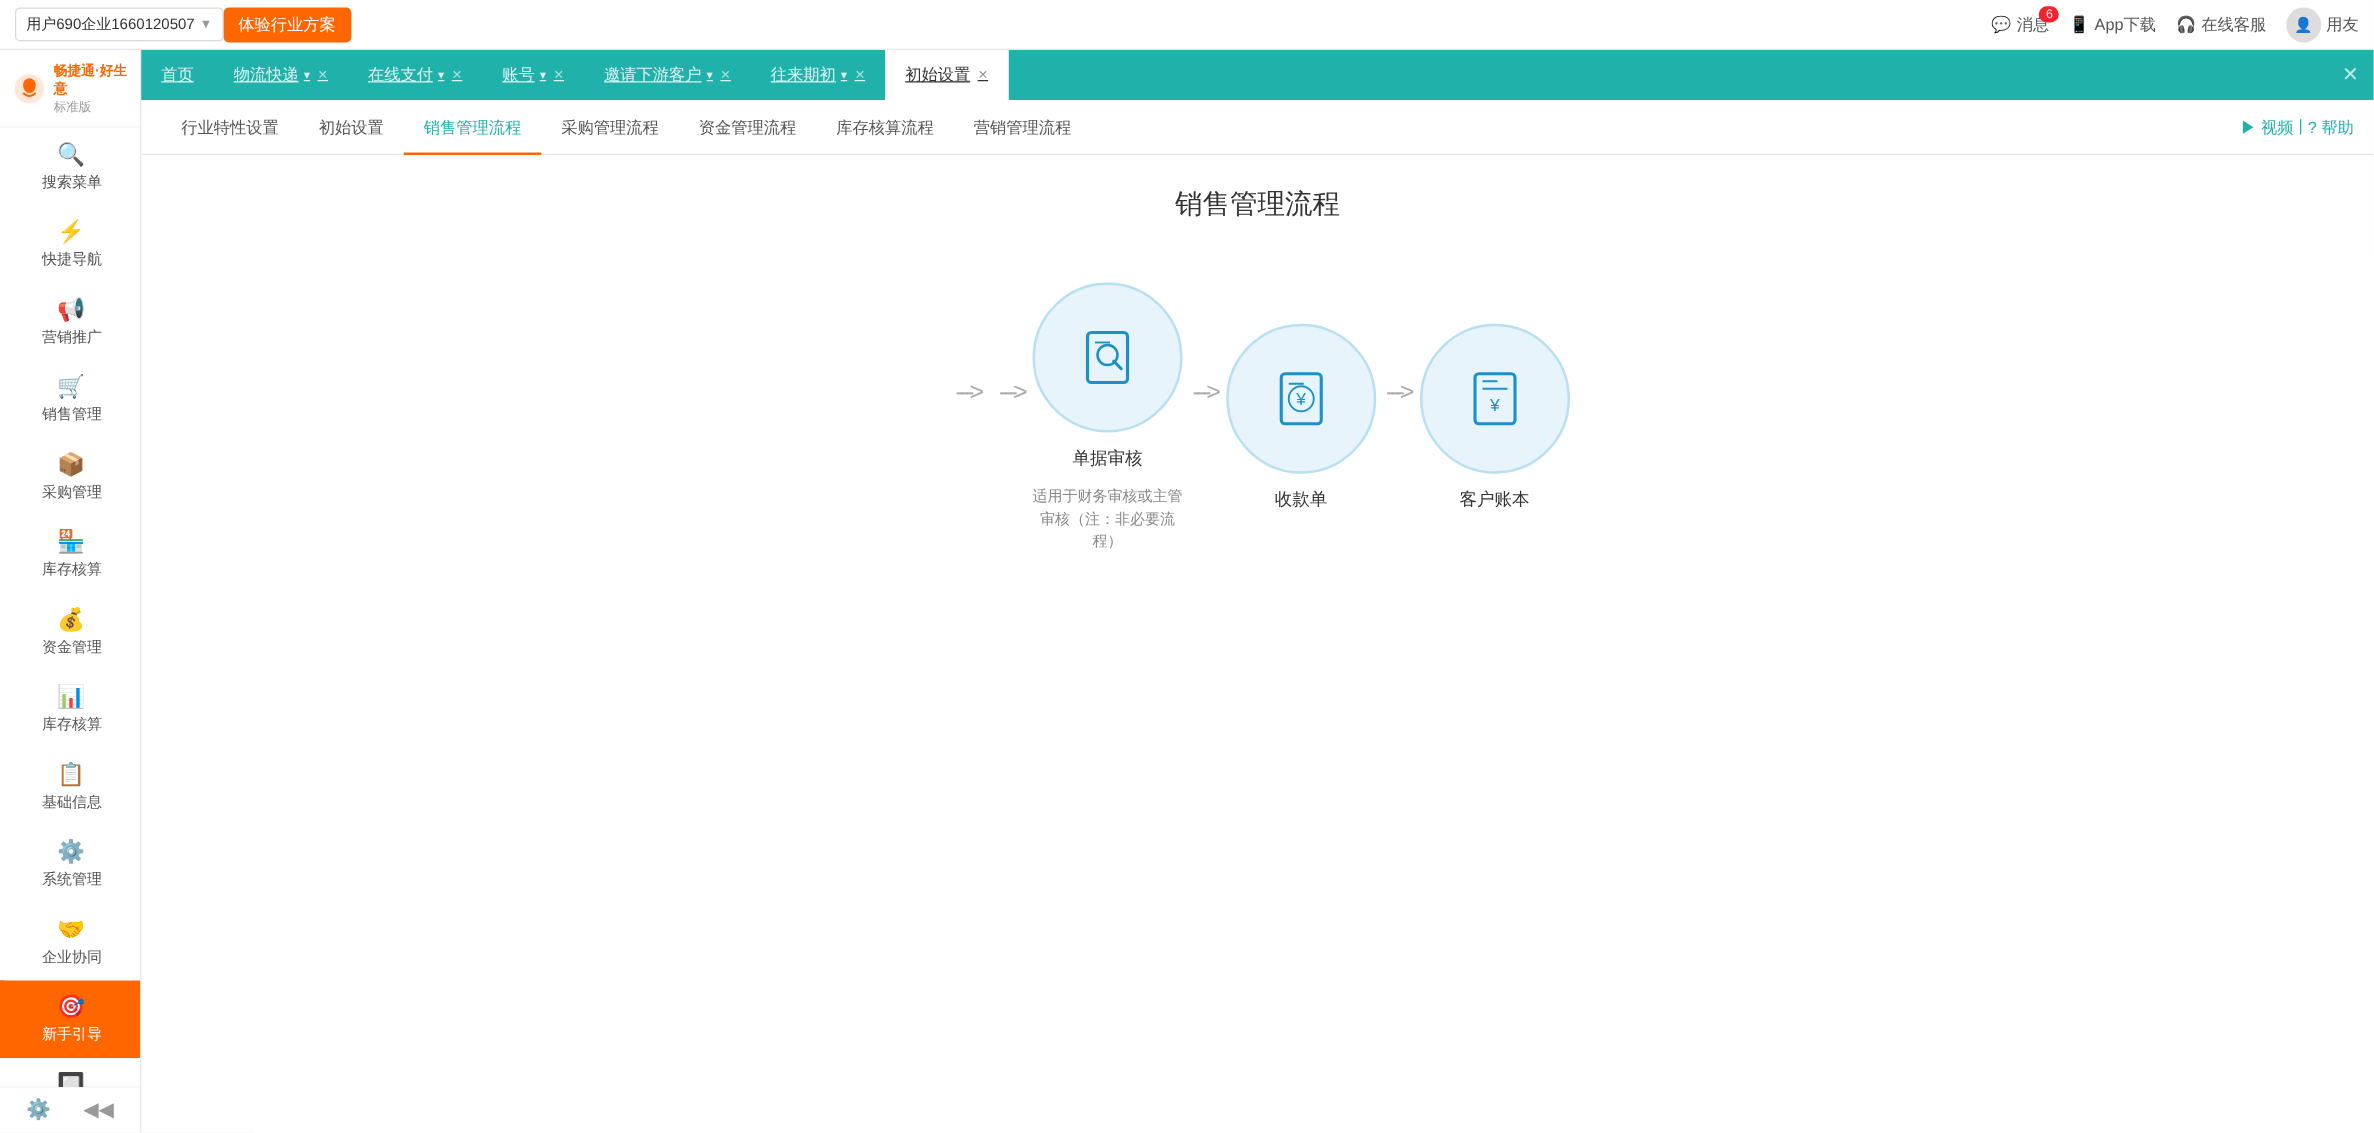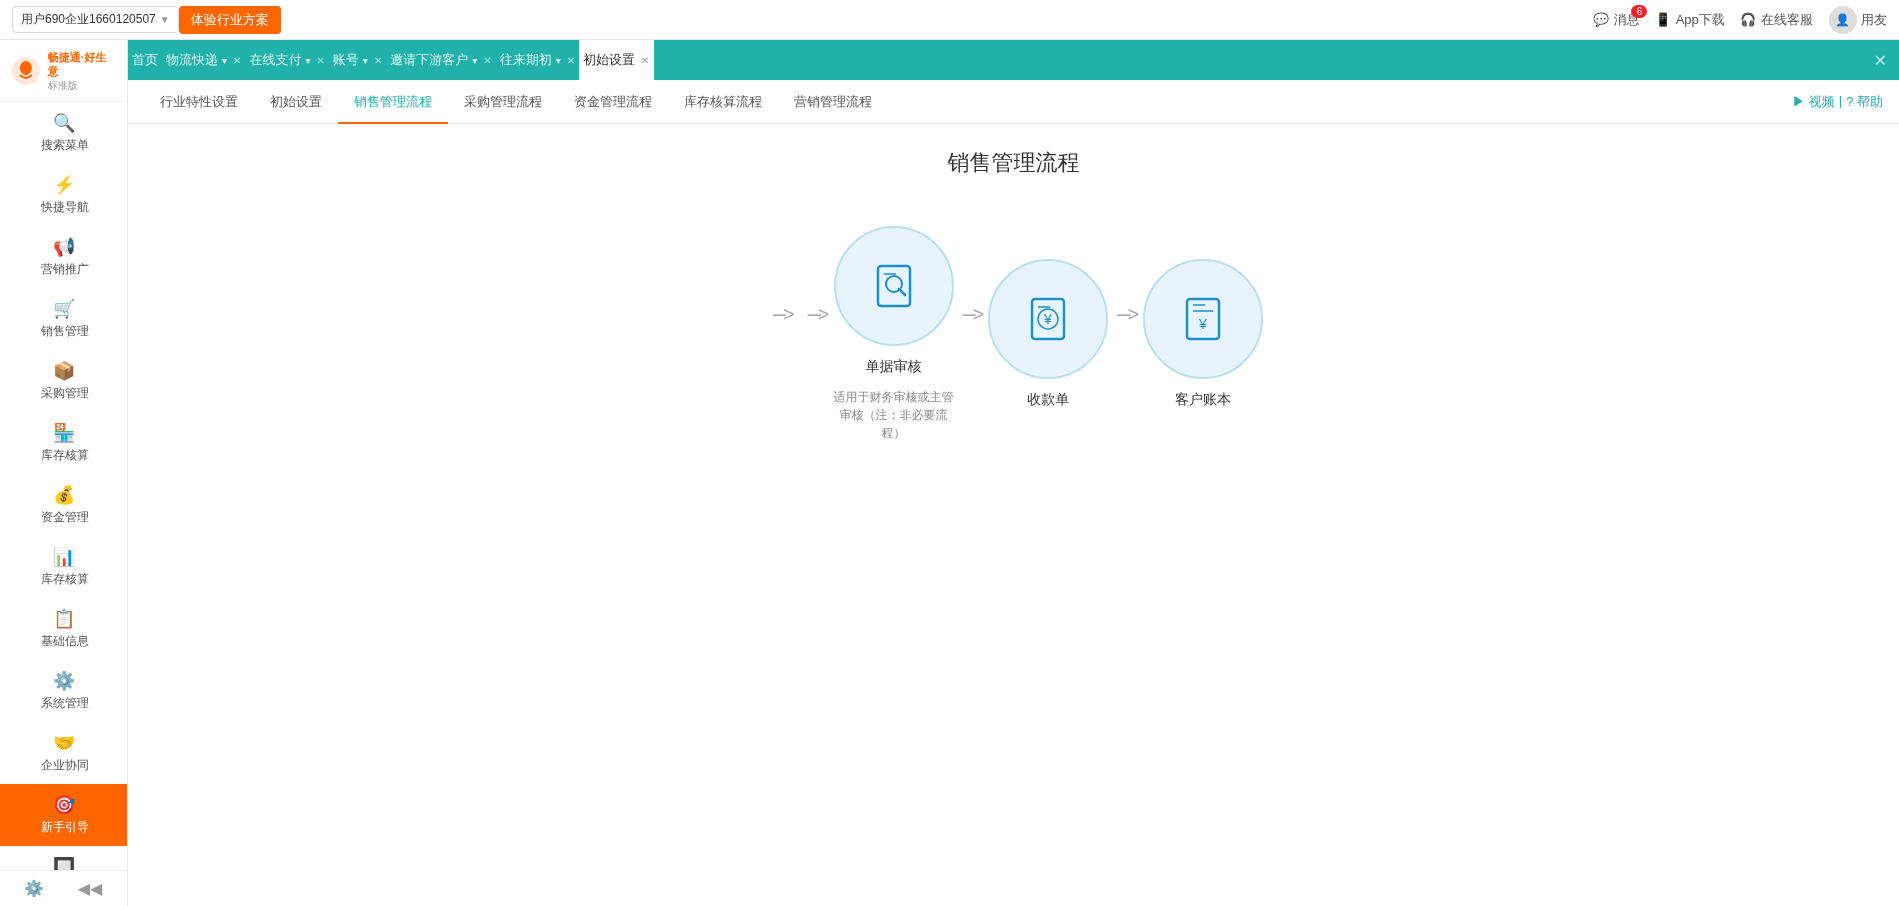--- a/index.html
+++ b/index.html
@@ -32,21 +32,21 @@
     .top-bar-right .icon-item { display: flex; align-items: center; gap: 4px; cursor: pointer; }
     .badge-wrap { position: relative; }
     .badge { position: absolute; top: -6px; right: -8px; background: #f5222d; color: #fff; border-radius: 10px; font-size: 10px; padding: 1px 4px; min-width: 16px; text-align: center; }
     .avatar { width: 28px; height: 28px; border-radius: 50%; background: #ddd; display: flex; align-items: center; justify-content: center; font-size: 12px; color: #999; }
 
     
     .layout { display: flex; height: calc(906px - 40px); }
 
     
     .sidebar {
-      width: 128px;
+      width: 113px;
       background: #fff;
       border-right: 1px solid #e8e8e8;
       display: flex;
       flex-direction: column;
       position: relative;
     }
     .logo-area {
       display: flex; align-items: center; gap: 6px;
       padding: 10px 10px 8px 10px;
       border-bottom: 1px solid #f0f0f0;
@@ -77,23 +77,24 @@
     
     .tab-nav {
       background: #20b2aa;
       display: flex; align-items: center;
       padding: 0 0 0 0;
       height: 40px;
       position: relative;
     }
     .tab-item {
       display: flex; align-items: center; gap: 4px;
-      padding: 0 4px; height: 40px; cursor: pointer;
+      padding: 0 16px; height: 40px; cursor: pointer;
       color: rgba(255,255,255,0.85); font-size: 13px;
       position: relative;
+      text-decoration: underline;
     }
     .tab-item.current-tab { background: #fff; color: #333; }
     .tab-close { font-size: 10px; color: rgba(255,255,255,0.6); margin-left: 2px; }
     .tab-item.current-tab .tab-close { color: #999; }
     .tab-arrow { font-size: 10px; }
     .tab-nav-close { margin-left: auto; padding: 0 12px; color: rgba(255,255,255,0.7); cursor: pointer; font-size: 16px; }
 
     
     .sub-tabs {
       display: flex; align-items: center;

